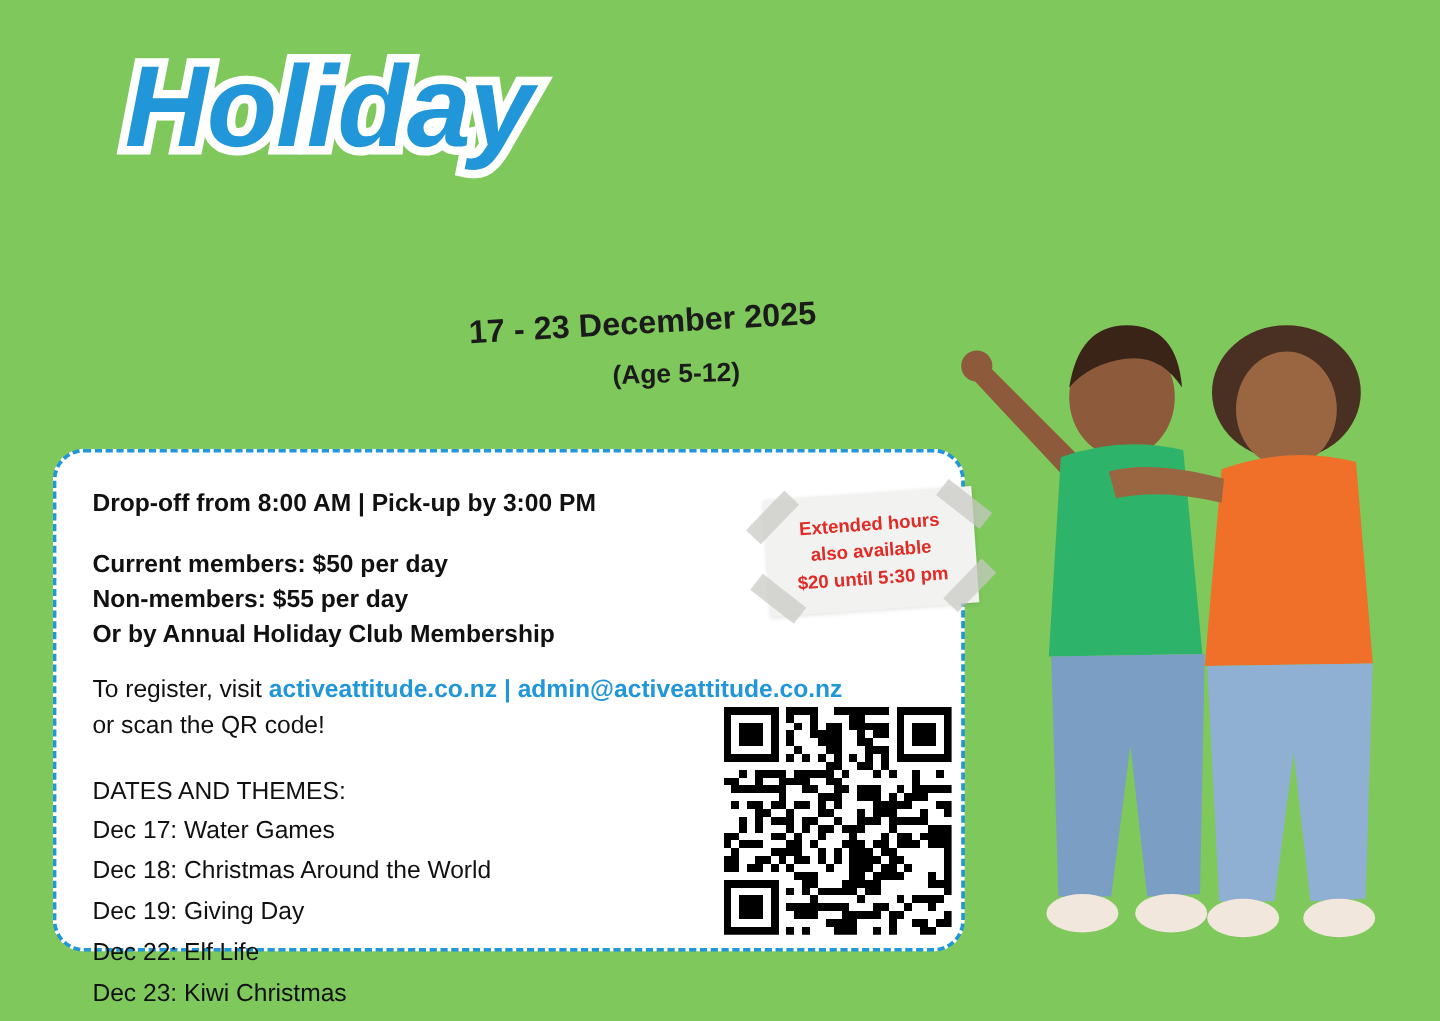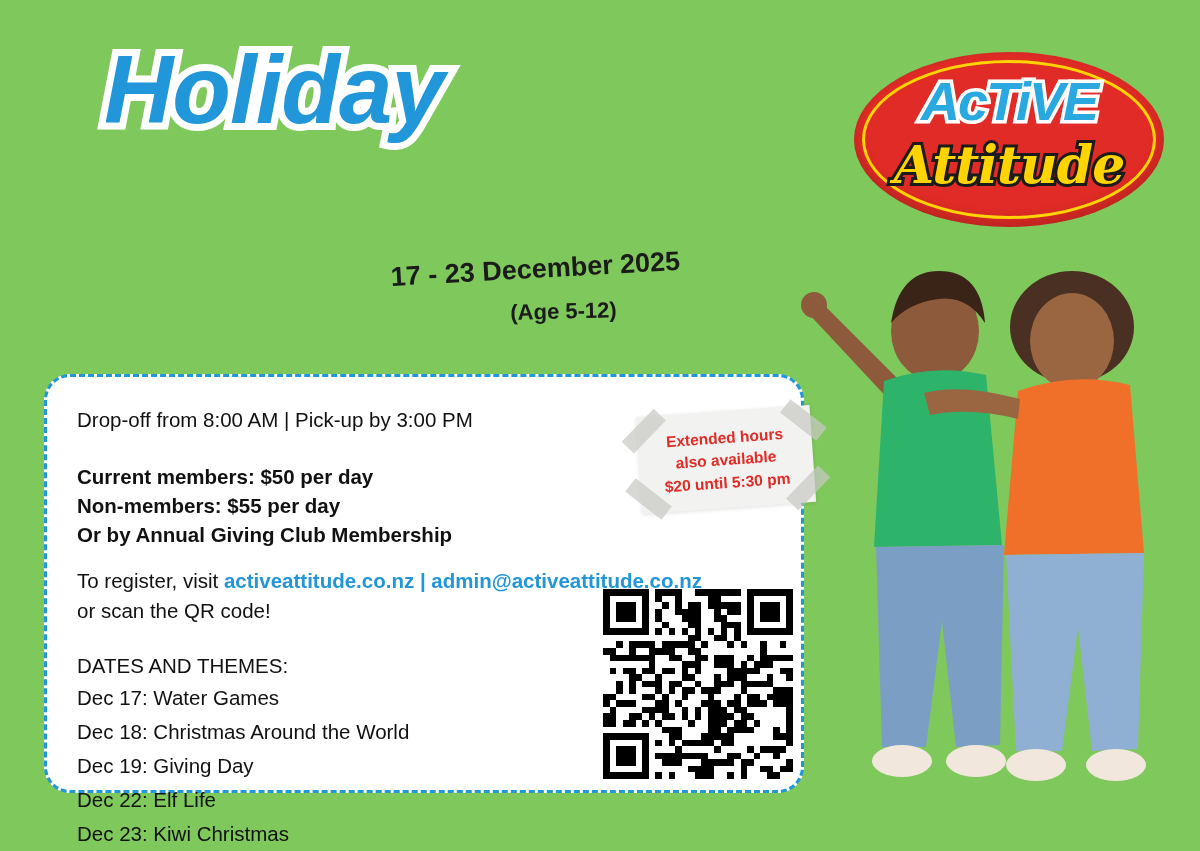--- a/index.html
+++ b/index.html
@@ -141,23 +141,23 @@
   }
   .card .line {
     font-size: 20.5px;
     color: #111111;
     line-height: 1.42;
   }
   .bold {
     font-weight: 700;
   }
   .drop-line {
-    font-weight: 400;
+    font-weight: 700;
     font-size: 21px;
-    margin-bottom: 28px;
+    margin-bottom: 22px;
   }
   .price-block {
     margin-bottom: 17px;
   }
   .register-block {
     margin-bottom: 26px;
   }
   .link {
     color: #2196d8;
     font-weight: 700;
@@ -222,26 +222,20 @@
 
 <div class="poster">
 
   <div class="title-block">
     <div class="title-line title-1">Holiday</div>
   </div>
 
   <div class="subtitle">17  - 23 December 2025</div>
   <div class="agenote">(Age 5-12)</div>
 
-  <div class="logo">
-    <div class="logo-ellipse"></div>
-    <div class="logo-ellipse-inner"></div>
-    <div class="logo-active">AcTiVE</div>
-    <div class="logo-attitude">Attitude</div>
-  </div>
 
   <div class="photo">
     <svg width="420" height="620" viewBox="0 0 420 620" xmlns="http://www.w3.org/2000/svg">
 
       <g>
 
         <path d="M120 150 L40 70 L28 82 L112 172 Z" fill="#8d5a3b"></path>
         <circle cx="34" cy="74" r="13" fill="#8d5a3b"></circle>
 
         <ellipse cx="155" cy="100" rx="44" ry="50" fill="#8d5a3b"></ellipse>
@@ -273,21 +267,21 @@
     </svg>
   </div>
 
   <div class="card">
 
     <div class="line drop-line">Drop-off from 8:00 AM | Pick-up by 3:00 PM</div>
 
     <div class="price-block">
       <div class="line bold">Current members: $50 per day</div>
       <div class="line bold">Non-members: $55 per day</div>
-      <div class="line bold">Or by Annual Giving Club Membership</div>
+      <div class="line bold">Or by Annual Holiday Club Membership</div>
     </div>
 
     <div class="register-block">
       <div class="line">
         <span>To register, visit </span><a class="link" href="#">activeattitude.co.nz</a><span class="link"> | </span><a class="link" href="#">admin@activeattitude.co.nz</a>
       </div>
       <div class="line">or scan the QR code!</div>
     </div>
 
     <div class="dates-block">

